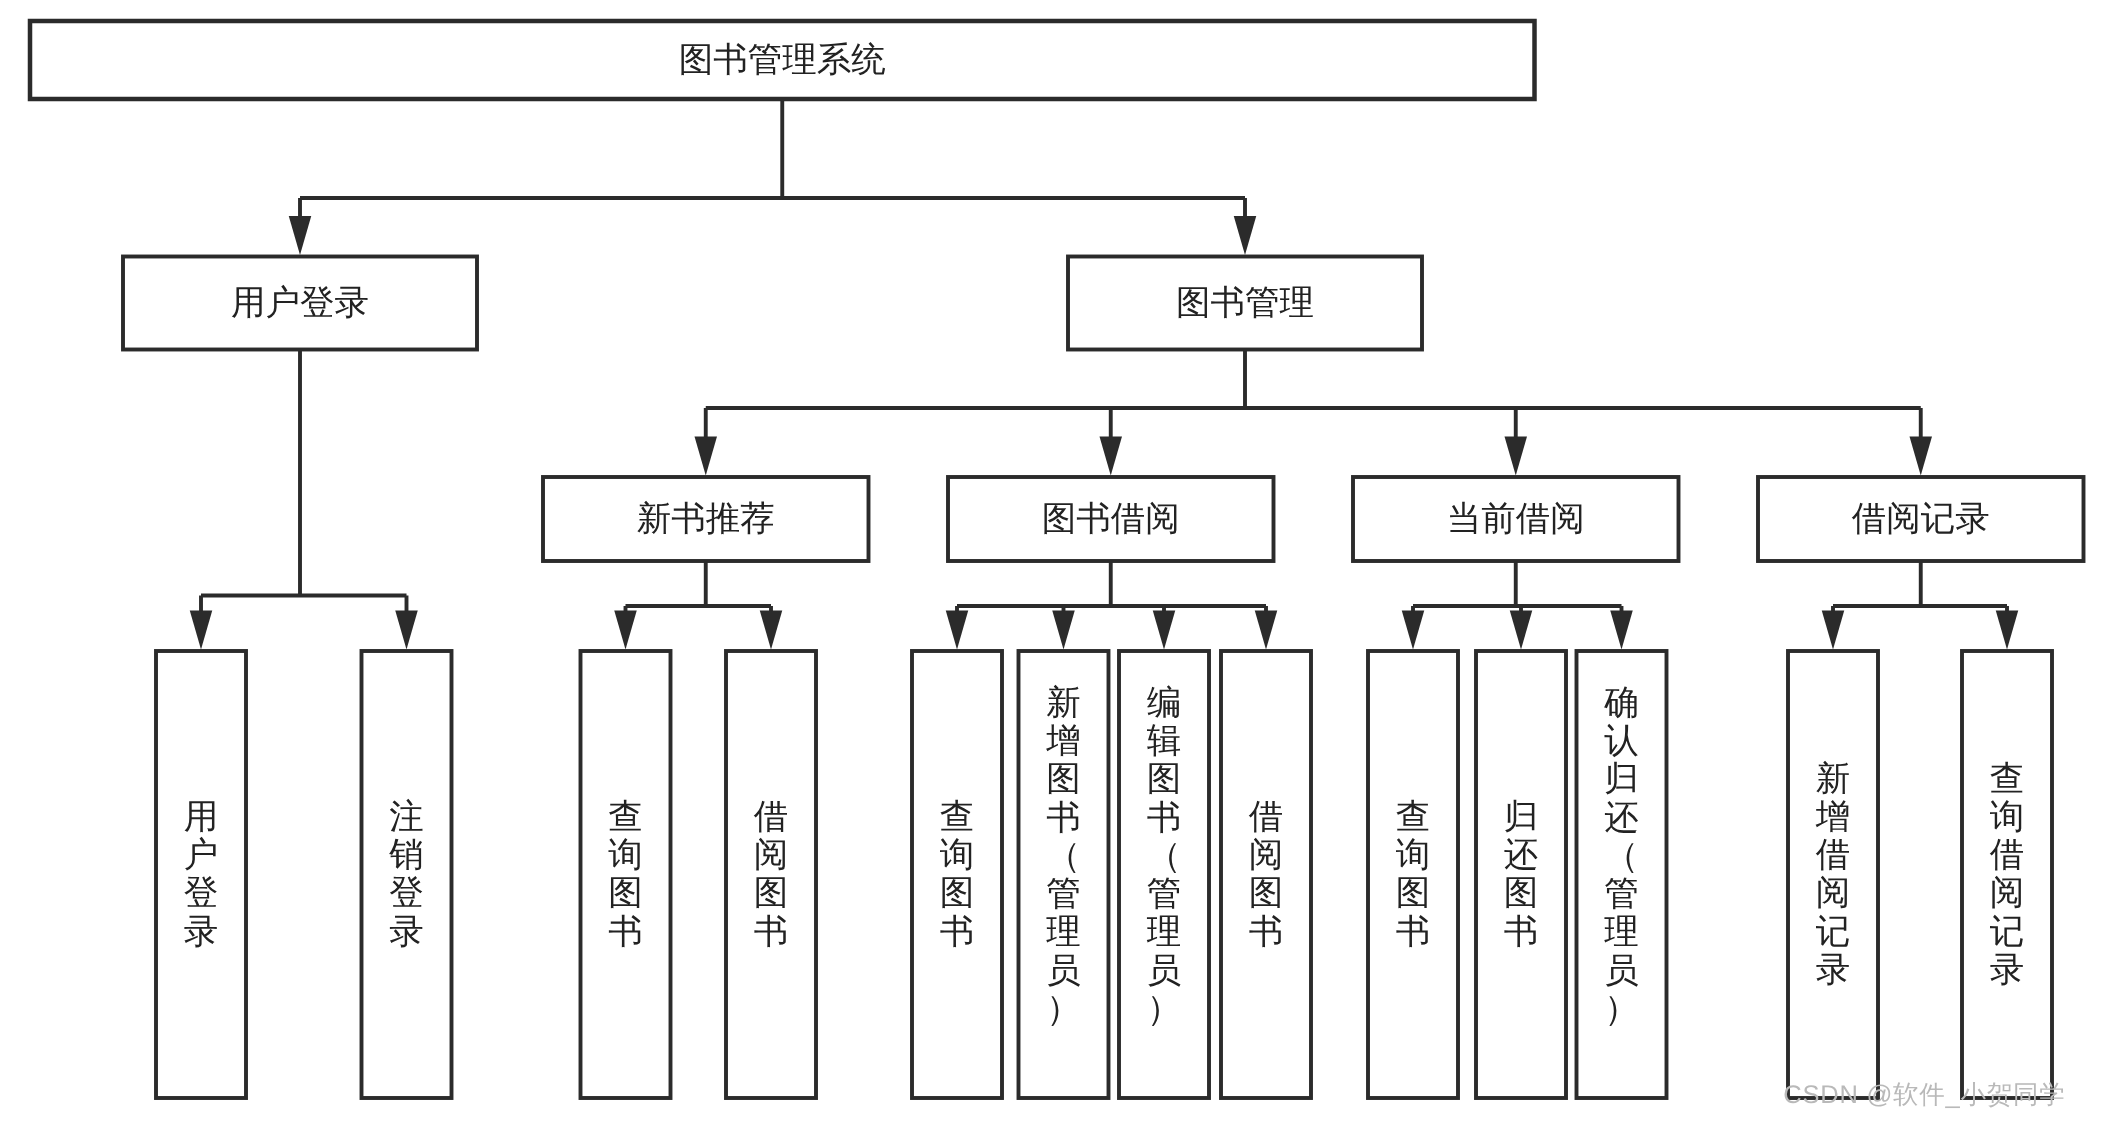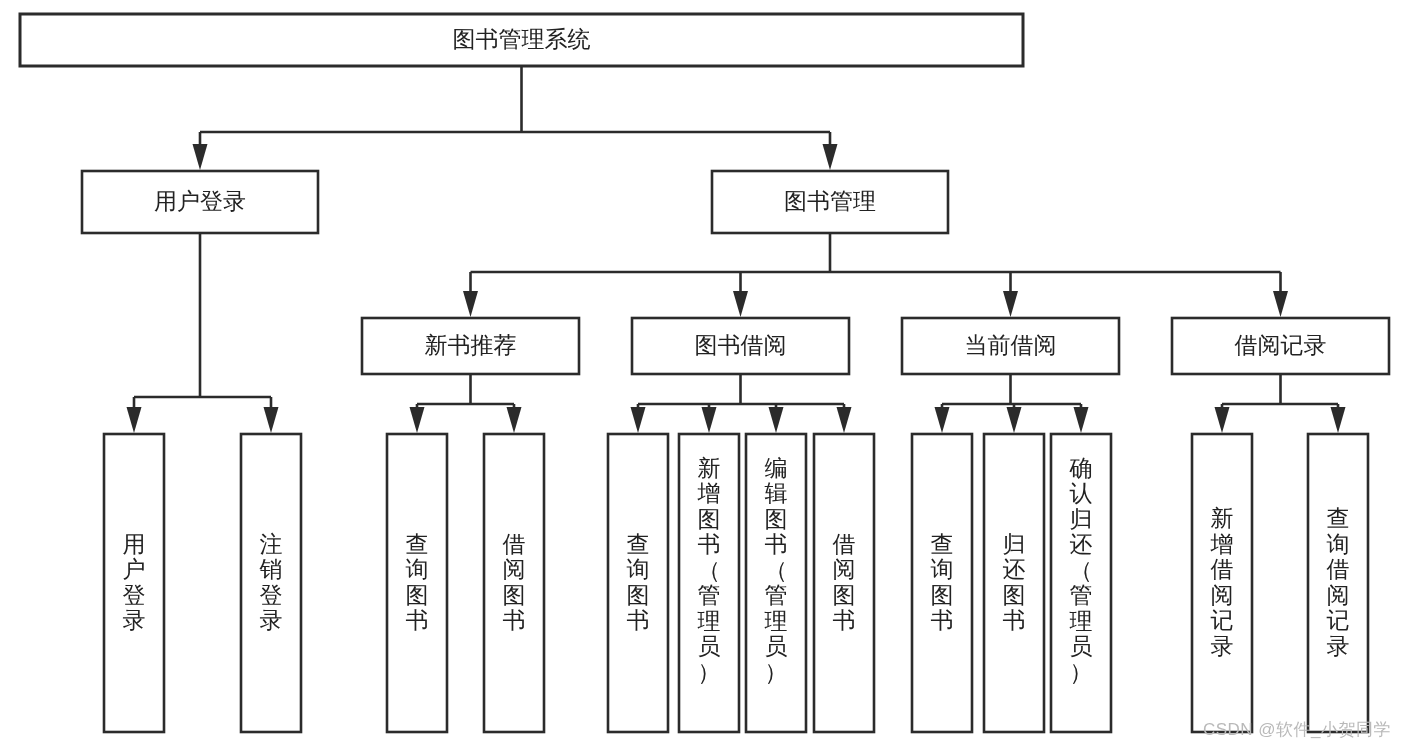--- a/index.html
+++ b/index.html
@@ -51,21 +51,21 @@
     dominant-baseline: middle;
   }
   .node-label-vertical {
     font-family: "Liberation Sans", "DejaVu Sans", sans-serif;
     fill: #222222;
     font-size: 23px;
     text-anchor: middle;
   }
   .watermark {
     position: absolute;
-    right: 14px;
+    right: 28px;
     bottom: 6px;
     font-family: "Liberation Sans", "DejaVu Sans", sans-serif;
     font-size: 17px;
     color: #b9b9b9;
     letter-spacing: 0.5px;
     white-space: nowrap;
     user-select: none;
   }
 </style>
 </head>

